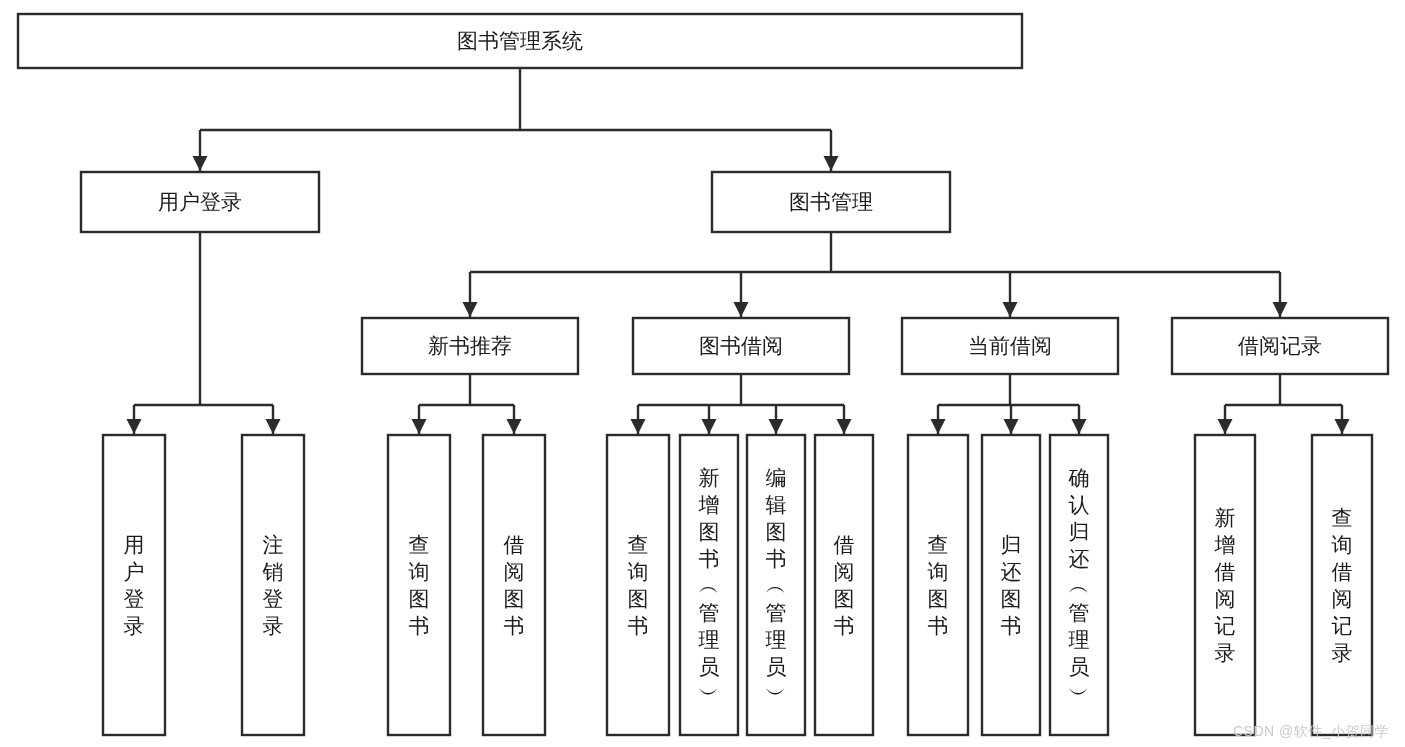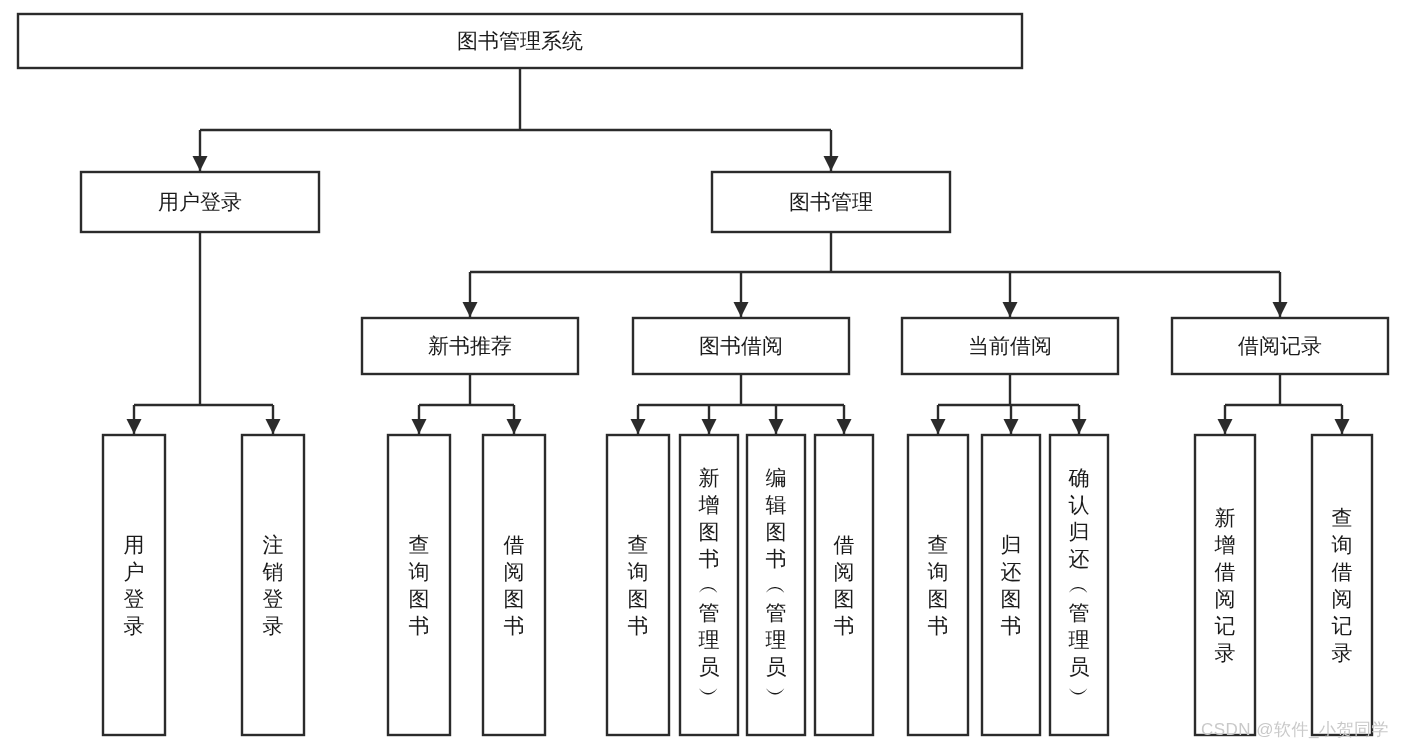--- a/index.html
+++ b/index.html
@@ -53,21 +53,21 @@
     font-family: "Liberation Sans", "DejaVu Sans", sans-serif;
     font-size: 21px;
     fill: #1b1b1b;
     text-anchor: middle;
   }
   .watermark {
     position: absolute;
     right: 16px;
     bottom: 6px;
     font-family: "Liberation Sans", "DejaVu Sans", sans-serif;
-    font-size: 17px;
+    font-size: 14px;
     color: #c9c9c9;
     letter-spacing: 0.5px;
     white-space: nowrap;
     user-select: none;
   }
 </style>
 </head>
 <body>
 
 <div id="diagram-root">

